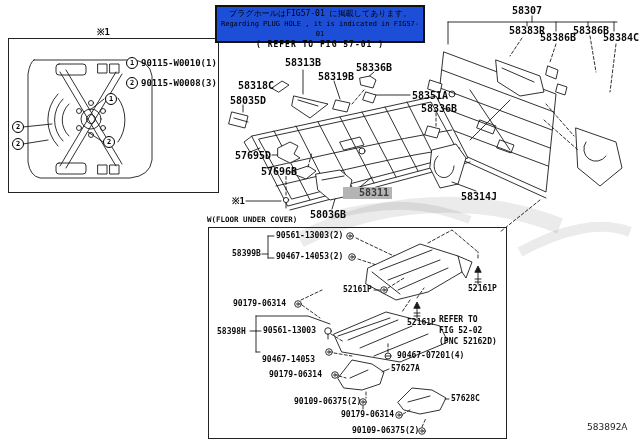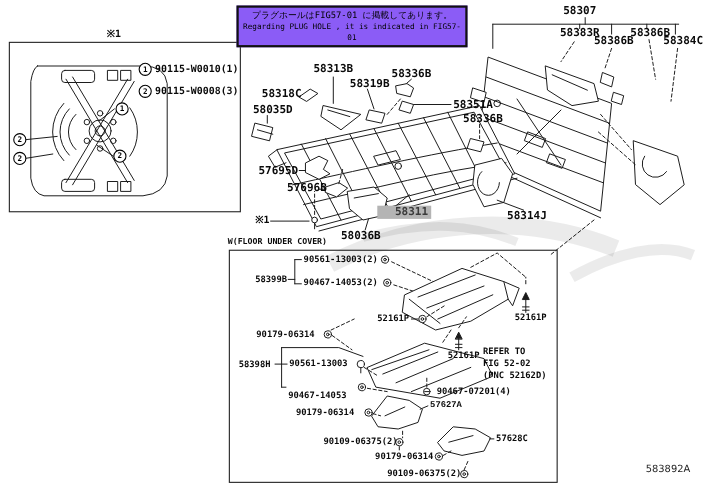--- a/index.html
+++ b/index.html
@@ -5,21 +5,21 @@
   html,body{margin:0;padding:0;background:#fff;}
   .stage{position:relative;width:640px;height:441px;background:#fff;
          font-family:"DejaVu Sans Mono",monospace;overflow:hidden;}
   svg{position:absolute;left:0;top:0;}
   .lbl{position:absolute;font:bold 10px "DejaVu Sans Mono",monospace;color:#0a0a0a;
        white-space:nowrap;line-height:1;}
   .sm{font-size:8px;}
   .xs{font-size:7.5px;}
   .hl{background:#b4b4b4;color:#3a3a3a;padding:1px 3px;}
   .notebox{position:absolute;left:215px;top:5px;width:206px;height:33px;border:2px solid #111;
-           background:#8b5cf6;text-align:center;padding-top:1px;}
+           background:#1d4ed8;text-align:center;padding-top:1px;}
   .nb-jp{font-size:8px;line-height:11px;}
   .nb-en{font-size:7px;line-height:10px;}
   .nb-ref{font-size:8px;font-weight:bold;letter-spacing:1px;line-height:11px;}
   .box{position:absolute;border:1px solid #222;background:transparent;}
   .cnum{display:inline-flex;align-items:center;justify-content:center;width:10px;height:10px;
         border:1px solid #000;border-radius:50%;font:bold 7px "DejaVu Sans Mono",monospace;
         background:#fff;flex:0 0 auto;}
   .cnum.abs{position:absolute;}
   .legend{position:absolute;display:flex;gap:3px;align-items:center;
           font:bold 9px "DejaVu Sans Mono",monospace;color:#0a0a0a;}
@@ -273,20 +273,21 @@
     </g>
   </svg>
 
 
   <div class="box" style="left:8px;top:38px;width:209px;height:153px;"></div>
   <div class="box" style="left:208px;top:227px;width:297px;height:210px;"></div>
 
   <div class="notebox">
     <div class="nb-jp">プラグホールはFIG57-01 に掲載してあります。</div>
     <div class="nb-en">Regarding PLUG HOLE , it is indicated in FIG57-01</div>
+    <div class="nb-ref">( REFER TO FIG 57-01 )</div>
   </div>
 
   <div class="lbl sm" style="left:97px;top:28px;font-size:9px;">※1</div>
   <div class="legend" style="left:126px;top:57px;">
     <span class="cnum">1</span>
     <span>90115-W0010(1)</span>
   </div>
   <div class="legend" style="left:126px;top:77px;">
     <span class="cnum">2</span>
     <span>90115-W0008(3)</span>
@@ -329,20 +330,20 @@
   <div class="refnote" style="left:439px;top:314px;">REFER TO</div>
   <div class="refnote" style="left:439px;top:325px;">FIG 52-02</div>
   <div class="refnote" style="left:439px;top:336px;">(PNC 52162D)</div>
 
   <div class="lbl sm" style="left:233px;top:300px;">90179-06314</div>
   <div class="lbl sm" style="left:217px;top:328px;">58398H</div>
   <div class="lbl sm" style="left:263px;top:327px;">90561-13003</div>
   <div class="lbl sm" style="left:262px;top:356px;">90467-14053</div>
   <div class="lbl sm" style="left:397px;top:352px;">90467-07201(4)</div>
   <div class="lbl sm" style="left:269px;top:371px;">90179-06314</div>
-  <div class="lbl sm" style="left:391px;top:365px;font-family:Liberation Mono, monospace;">57627A</div>
+  <div class="lbl sm" style="left:391px;top:365px;">57627A</div>
   <div class="lbl sm" style="left:294px;top:398px;">90109-06375(2)</div>
   <div class="lbl sm" style="left:341px;top:411px;">90179-06314</div>
   <div class="lbl sm" style="left:451px;top:395px;">57628C</div>
   <div class="lbl sm" style="left:352px;top:427px;">90109-06375(2)</div>
 
   <div class="code">583892A</div>
 </div>
 
 </body></html>

